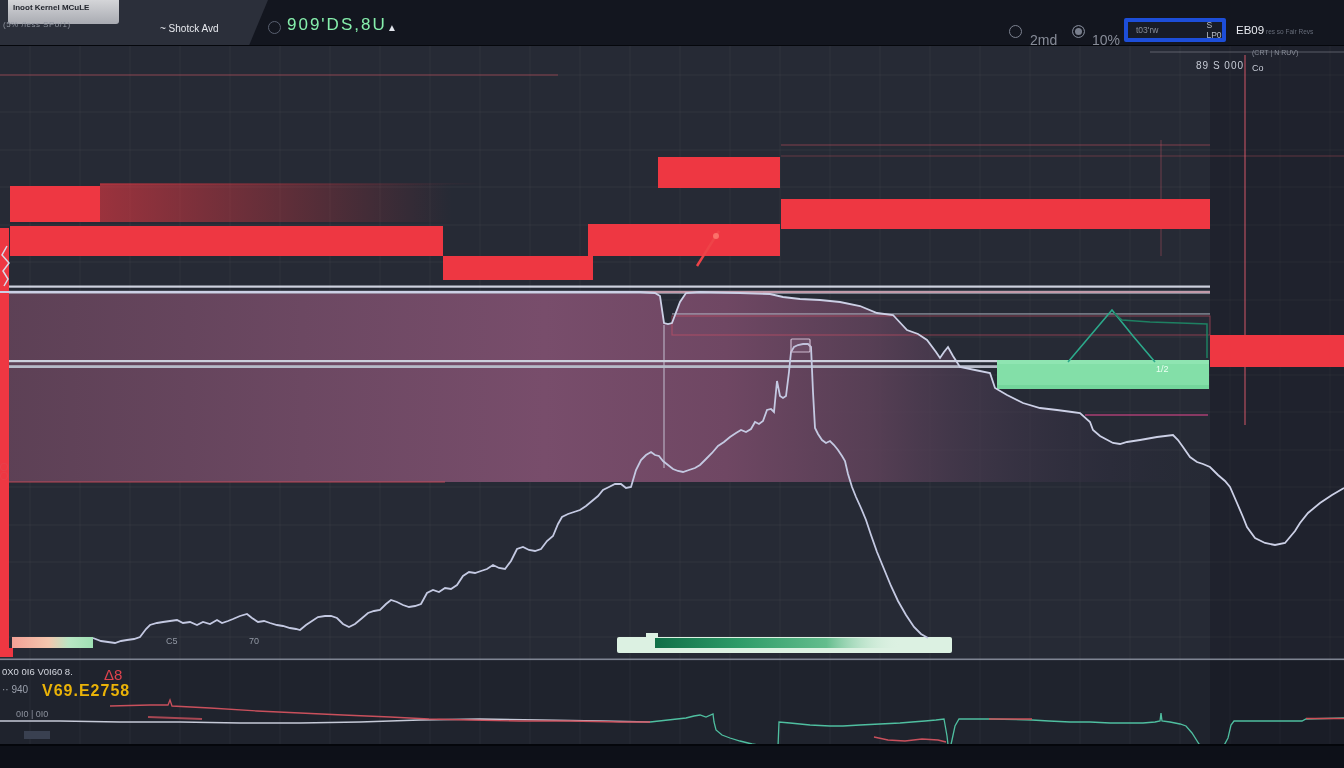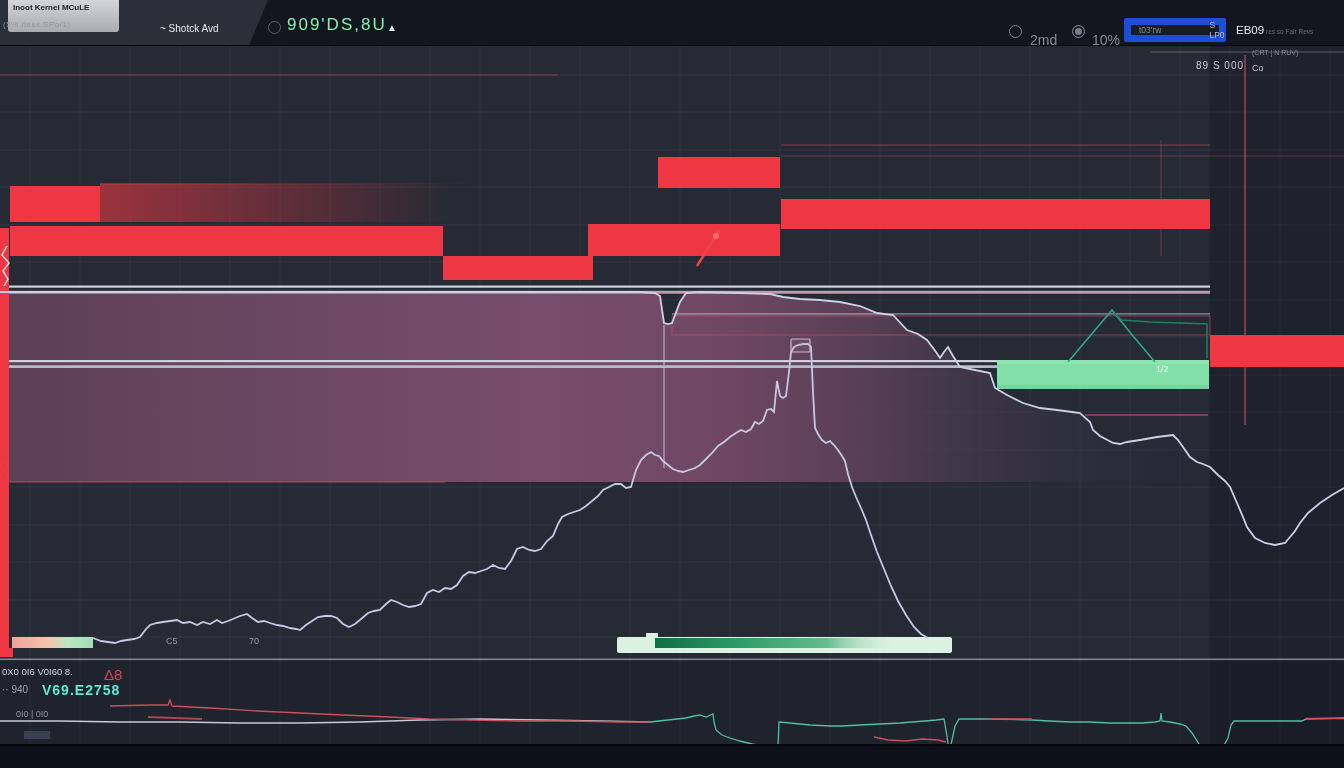--- a/index.html
+++ b/index.html
@@ -3,33 +3,33 @@
 <meta charset="utf-8">
 <style>
   html,body{margin:0;padding:0;background:#0d1018;}
   #stage{position:relative;width:1344px;height:768px;overflow:hidden;
          font-family:"Liberation Sans","DejaVu Sans",sans-serif;background:#272b37;}
   .abs{position:absolute;}
   
   #topbar{left:0;top:0;width:1344px;height:45px;background:#13161f;border-bottom:1px solid #05070c;z-index:40;}
   #tl-panel{left:0;top:0;width:268px;height:45px;background:#2b2f3a;
             clip-path:polygon(0 0,100% 0,93% 100%,0 100%);}
-  #module-chip{left:8px;top:0;width:106px;height:32px;background:linear-gradient(#d4d5d8,#a9abb2);
+  #module-chip{left:8px;top:0;width:106px;height:24px;background:linear-gradient(#d4d5d8,#a9abb2);
                border-radius:0 0 3px 3px;color:#21242c;font-size:8px;font-weight:bold;
                line-height:16px;padding-left:5px;white-space:nowrap;}
   #module-sub{left:3px;top:20px;font-size:8px;color:#8e939e;letter-spacing:.5px;}
   #stretch-btn{left:160px;top:23px;font-size:10px;color:#e8eaef;}
   .ring{width:11px;height:11px;border:1.5px solid #596070;border-radius:50%;}
   #price-ring{left:268px;top:21px;}
   #price-readout{left:287px;top:15px;font-size:17px;color:#86efac;letter-spacing:2px;}
   #price-tri{left:387px;top:22px;font-size:10px;color:#e2e5ec;}
   .tb-ic{width:11px;height:11px;border:1.5px solid #7c8290;border-radius:50%;}
   .tb-ic.fill{background:#787e8c;border-color:#787e8c;box-shadow:inset 0 0 0 2px #13161f;}
   .tb-txt{font-size:14px;color:#878c98;margin-top:6px;}
-  #tb-box{left:1124px;top:18px;width:102px;height:24px;border:7px solid #1d4ed8;border-radius:2px;
+  #tb-box{left:1124px;top:18px;width:102px;height:24px;border:4px solid #1d4ed8;border-radius:2px;
           background:#181c26;display:flex;align-items:center;gap:10px;padding:0 8px;box-sizing:border-box;}
   #tb-box .a{font-size:8.5px;color:#878d99;}
   #tb-box .b{font-size:8.5px;color:#b9bec8;margin-left:38px;}
   #tb-code{left:1236px;top:24px;font-size:11.5px;font-weight:normal;color:#e9ebf1;}
   #tb-tail{left:1266px;top:28px;font-size:6.5px;color:#666c79;white-space:nowrap;}
   
   #chart-bg{left:0;top:45px;width:1344px;height:615px;background:#262a35;z-index:0;}
   #ind-bg{left:0;top:660px;width:1344px;height:85px;background:#1f232d;z-index:0;}
   #axis-bg{left:0;top:745px;width:1344px;height:23px;background:#0d1018;border-top:1px solid #04060b;z-index:30;}
   #chart-svg{left:0;top:0;width:1344px;height:768px;z-index:10;}
@@ -205,21 +205,21 @@
   <div id="labels" class="abs">
       <div class="lbl" style="left: 166px; top: 636px; font-size: 9px; color: rgb(146, 152, 164);">C5</div>
       <div class="lbl" style="left: 249px; top: 636px; font-size: 9px; color: rgb(146, 152, 164);">70</div>
       <div class="lbl" style="left: 1196px; top: 60px; font-size: 10px; color: rgb(199, 203, 214); letter-spacing: 1px;">89 S 000</div>
       <div class="lbl" style="left: 1252px; top: 63px; font-size: 9px; color: rgb(199, 203, 214);">Co</div>
       <div class="lbl" style="left: 1252px; top: 49px; font-size: 7px; color: rgb(138, 143, 155);">(CRT | N RUV)</div>
       <div class="lbl" style="left: 1156px; top: 364px; font-size: 9px; color: rgb(234, 255, 242);">1/2</div>
       <div class="lbl" style="left: 2px; top: 666px; font-size: 9.5px; color: rgb(211, 214, 222);">0X0 0I6  V0I60 8.</div>
       <div class="lbl" style="left: 104px; top: 666px; font-size: 15px; color: rgb(224, 67, 78); font-weight: normal;">Δ8</div>
       <div class="lbl" style="left: 2px; top: 684px; font-size: 10px; color: rgb(155, 160, 172);">·· 940</div>
-      <div class="lbl" style="left: 42px; top: 682px; font-size: 14px; color: #5eead4; font-weight: bold; letter-spacing: 1px;">V69.E2758</div>
+      <div class="lbl" style="left: 42px; top: 682px; font-size: 16px; color: #eab308; font-weight: bold; letter-spacing: 1px;">V69.E2758</div>
       <div class="lbl" style="left: 2px; top: 709px; font-size: 9px; color: rgb(141, 146, 158); margin-left: 14px;">0I0 | 0I0</div>
       <div class="lbl" style="left: 2px; top: 750px; font-size: 10px; color: rgb(170, 176, 187);">01</div>
       <div class="lbl" style="left: 163px; top: 750px; font-size: 10px; color: rgb(170, 176, 187);">100</div>
       <div class="lbl" style="left: 328px; top: 750px; font-size: 10px; color: rgb(170, 176, 187);">1300</div>
       <div class="lbl" style="left: 640px; top: 750px; font-size: 10px; color: rgb(170, 176, 187);">18</div>
       <div class="lbl" style="left: 740px; top: 750px; font-size: 10px; color: rgb(170, 176, 187);">00</div>
       <div class="lbl" style="left: 880px; top: 750px; font-size: 10px; color: rgb(170, 176, 187);">200</div>
       <div class="lbl" style="left: 1042px; top: 750px; font-size: 10px; color: rgb(170, 176, 187);">118</div>
     </div>
 

